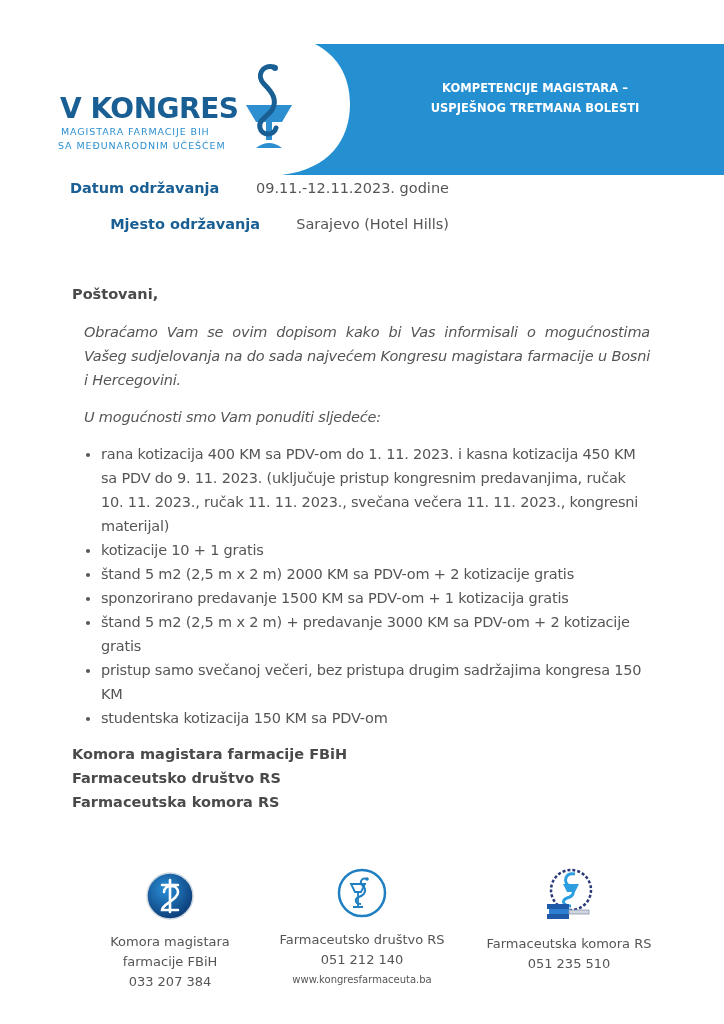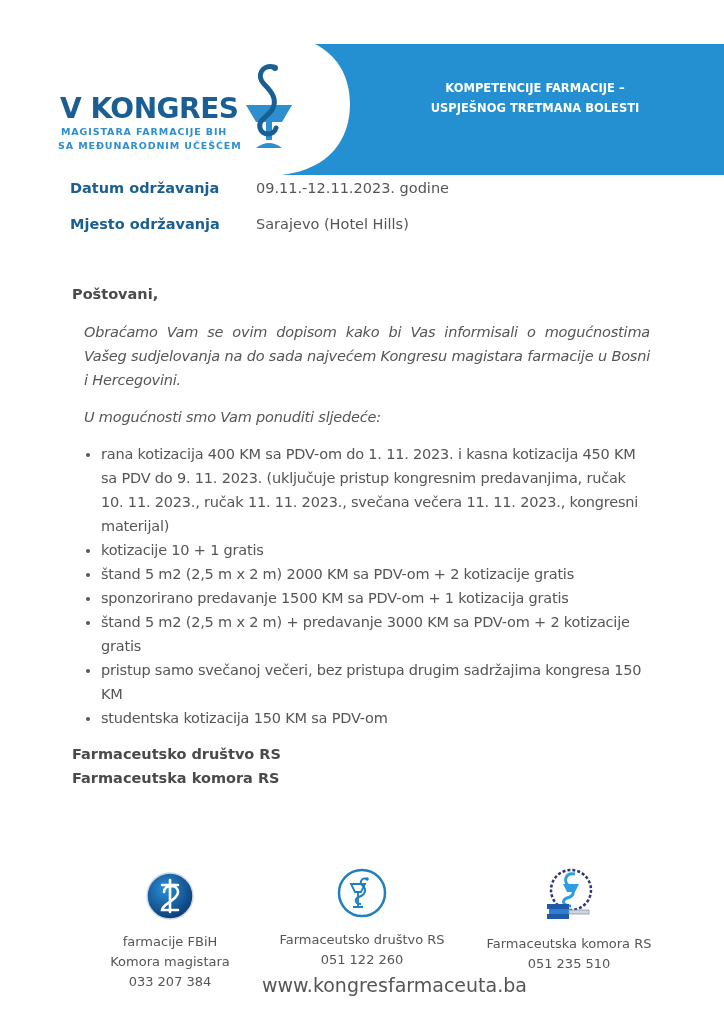--- a/index.html
+++ b/index.html
@@ -7,44 +7,44 @@
     width: 724px; height: 1024px; background: #ffffff; position: relative; overflow: hidden;
     font-family: "Liberation Sans", "DejaVu Sans", sans-serif; color: #4a4a4a;
   }
   .header { position: absolute; left: 0; top: 0; width: 724px; height: 132px; margin-top: 44px; }
   .header svg.bg { position: absolute; left: 0; top: 0; }
   .logo-title {
     position: absolute; left: 60px; top: 50px; font-family: "DejaVu Sans", sans-serif;
     font-weight: bold; font-size: 28px; color: #1a5f94; letter-spacing: -0.5px; line-height: 30px;
   }
   .logo-sub {
-    position: absolute; left: 58px; font-family: "DejaVu Sans", sans-serif; font-weight: bold;
+    position: absolute; left: 58px; font-family: "DejaVu Sans", sans-serif; font-weight: normal;
     font-size: 9.5px; color: #2d8fcf; letter-spacing: 0.9px; line-height: 12px;
   }
   .logo-sub.l1 { top: 82px; left: 61px; }
   .logo-sub.l2 { top: 96px; }
   .logo-icon { position: absolute; left: 244px; top: 18px; }
   .tagline {
     position: absolute; left: 400px; top: 34px; width: 270px; text-align: center;
     color: #ffffff; font-family: "DejaVu Sans", sans-serif; font-weight: bold; font-size: 11.5px; line-height: 20px;
   }
   .info { position: absolute; left: 70px; top: 170px; }
-  .info-row { display: flex; height: 36px; align-items: center; font-size: 16px; }
+  .info-row { display: flex; height: 36px; align-items: center; font-size: 16px; justify-content: flex-end; }
   .info-label { width: 186px; color: #1a5f94; font-weight: bold; font-family: "DejaVu Sans", sans-serif; font-size: 14.5px; }
   .info-value { color: #555; font-family: "DejaVu Sans", sans-serif; font-size: 14.5px; }
   .letter { position: absolute; left: 72px; top: 282px; width: 578px; font-family: "DejaVu Sans", sans-serif; font-size: 14.5px; line-height: 24px; color: #555; }
   .greeting { font-weight: bold; color: #4a4a4a; margin: 0 0 14px 0; }
   .para { text-align: justify; margin: 0 0 13px 12px; letter-spacing: -0.2px; font-style: italic; }
   ul.offers { margin: 0 0 12px 0; padding-left: 29px; letter-spacing: -0.2px; }
   ul.offers li { margin: 0; padding-left: 0; }
   .closing { margin: 0 0 14px 0; }
   .sig { font-weight: bold; color: #4a4a4a; }
   .footer-org { position: absolute; text-align: center; font-family: "DejaVu Sans", sans-serif; font-size: 13px; line-height: 20px; color: #555; }
   .footer-org .icon { display: block; margin: 0 auto 6px auto; }
-  .website { position: absolute; left: 262px; top: 974px; width: 200px; text-align: center; font-family: "DejaVu Sans", sans-serif; font-size: 19px; color: #555; }
+  .website { position: absolute; left: 262px; top: 974px; width: 200px; text-align: center; font-family: "DejaVu Sans", sans-serif; font-size: 10px; color: #555; }
 </style>
 </head>
 <body>
 
 <div class="header">
   <svg class="bg" width="724" height="132" viewBox="0 0 724 132">
     <rect x="0" y="0" width="724" height="132" fill="#ffffff"></rect>
     <path d="M315 0 L724 0 L724 131 L282 131 C330 125 350 95 350 60 C350 30 335 10 315 0 Z" fill="#2490d2"></path>
   </svg>
 
@@ -56,21 +56,21 @@
     <svg width="50" height="90" viewBox="0 0 50 90">
       <path d="M2 43 L48 43 L38 60 L12 60 Z" fill="#2d8fcf"></path>
       <rect x="22" y="60" width="6" height="18" fill="#2d8fcf"></rect>
       <path d="M12 86 Q25 76 38 86 Z" fill="#2d8fcf"></path>
       <path d="M30 5 C18 2 12 14 20 22 C28 30 34 38 28 48 C22 56 14 58 16 66 C18 74 30 74 32 66" fill="none" stroke="#1a5f94" stroke-width="5" stroke-linecap="round"></path>
       <circle cx="31" cy="6" r="3" fill="#1a5f94"></circle>
     </svg>
   </span>
 
   <div class="tagline">
-    <div>KOMPETENCIJE FARMACIJE –</div>
+    <div>KOMPETENCIJE MAGISTARA –</div>
     <div>USPJEŠNOG TRETMANA BOLESTI</div>
   </div>
 </div>
 
 <div class="info">
   <div class="info-row">
     <span class="info-label">Datum održavanja</span>
     <span class="info-value">09.11.-12.11.2023. godine</span>
   </div>
   <div class="info-row">
@@ -85,54 +85,55 @@
   <p class="para">U mogućnosti smo Vam ponuditi sljedeće:</p>
   <ul class="offers">
     <li>rana kotizacija 400 KM sa PDV-om do 1. 11. 2023. i kasna kotizacija 450 KM sa PDV do 9. 11. 2023. (uključuje pristup kongresnim predavanjima, ručak 10. 11. 2023., ručak 11. 11. 2023., svečana večera 11. 11. 2023., kongresni materijal)</li>
     <li>kotizacije 10 + 1 gratis</li>
     <li>štand 5 m2 (2,5 m x 2 m) 2000 KM sa PDV-om + 2 kotizacije gratis</li>
     <li>sponzorirano predavanje 1500 KM sa PDV-om + 1 kotizacija gratis</li>
     <li>štand 5 m2 (2,5 m x 2 m) + predavanje 3000 KM sa PDV-om + 2 kotizacije gratis</li>
     <li>pristup samo svečanoj večeri, bez pristupa drugim sadržajima kongresa 150 KM</li>
     <li>studentska kotizacija 150 KM sa PDV-om</li>
   </ul>
+  <div class="sig">Komora magistara farmacije FBiH</div>
   <div class="sig">Farmaceutsko društvo RS</div>
   <div class="sig">Farmaceutska komora RS</div>
 </div>
 
 <div class="footer-org" style="left:85px; top:872px; width:170px;">
   <span class="icon">
     <svg width="48" height="48" viewBox="0 0 48 48">
       <defs>
           <radialGradient id="g1" cx="40%" cy="35%" r="65%">
             <stop offset="0" stop-color="#2a8fd8"></stop>
             <stop offset="1" stop-color="#0d3f7a"></stop>
           </radialGradient>
         </defs>
       <circle cx="24" cy="24" r="23" fill="url(#g1)" stroke="#cfd8e0" stroke-width="1.5"></circle>
       <path d="M16 13 L32 13 M24 8 L24 40 M18 20 C18 12 32 12 32 20 C32 28 16 32 16 38 L32 38" fill="none" stroke="#ffffff" stroke-width="2.6" stroke-linecap="round"></path>
     </svg>
   </span>
+  <div>Komora magistara</div>
   <div>farmacije FBiH</div>
-  <div>Komora magistara</div>
   <div>033 207 384</div>
 </div>
 
 <div class="footer-org" style="left:262px; top:868px; width:200px;">
   <span class="icon">
     <svg width="50" height="50" viewBox="0 0 50 50">
       <circle cx="25" cy="25" r="23" fill="#ffffff" stroke="#1f7fc0" stroke-width="2.5"></circle>
       <path d="M14 16 L28 16 L24 24 L18 24 Z" fill="none" stroke="#1f7fc0" stroke-width="1.8"></path>
       <path d="M21 24 L21 38 M16 39 L26 39" stroke="#1f7fc0" stroke-width="1.8" fill="none"></path>
       <path d="M30 11 C24 9 22 15 26 18 C30 22 28 27 22 29 C17 31 18 36 24 36" fill="none" stroke="#1f7fc0" stroke-width="2"></path>
       <circle cx="30" cy="11" r="1.8" fill="#1f7fc0"></circle>
     </svg>
   </span>
   <div>Farmaceutsko društvo RS</div>
-  <div>051 122 260</div>
+  <div>051 212 140</div>
 </div>
 
 <div class="footer-org" style="left:478px; top:866px; width:182px;">
   <span class="icon">
     <svg width="60" height="56" viewBox="0 0 60 56">
       <circle cx="32" cy="24" r="20" fill="none" stroke="#2a3a7a" stroke-width="2.5" stroke-dasharray="3 2"></circle>
       <path d="M24 18 L40 18 L36 26 L28 26 Z" fill="#2d9fe0"></path>
       <path d="M36 8 C26 6 24 16 30 20 C36 24 36 30 28 32 C22 34 24 40 32 40" fill="none" stroke="#2d9fe0" stroke-width="3"></path>
       <rect x="8" y="38" width="22" height="5" fill="#1f5aa8"></rect>
       <rect x="10" y="43" width="22" height="5" fill="#2d7ed0"></rect>

